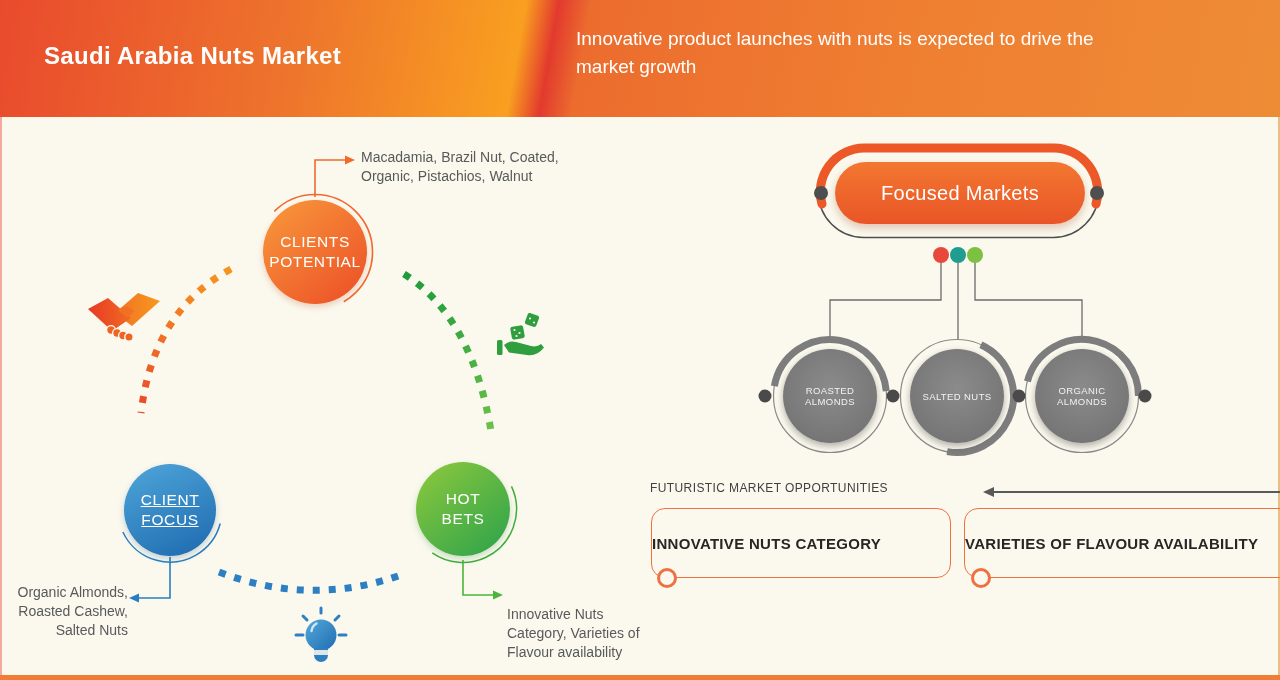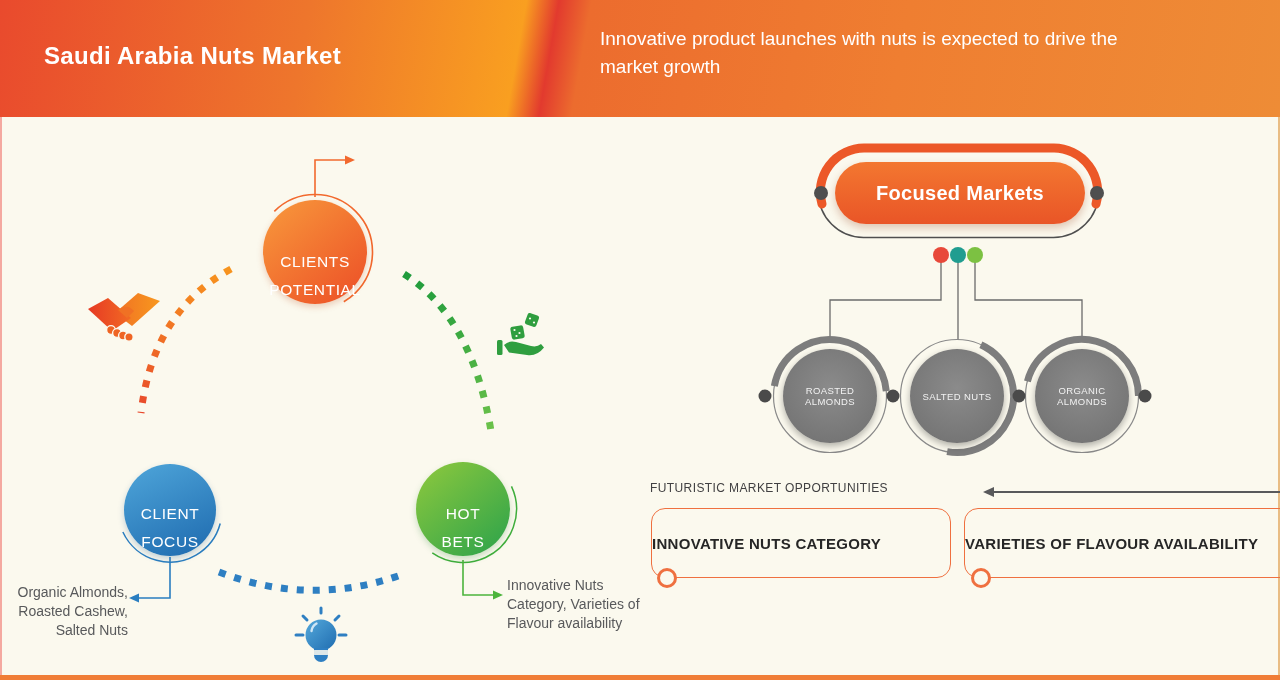--- a/index.html
+++ b/index.html
@@ -13,55 +13,55 @@
     background:linear-gradient(100deg,
       #e94a2d 0%, #ee762c 24%, #f99f20 40.5%,
       #e23a2e 43%, #ec6c2e 45.5%, #ef7e31 70%, #ee8c36 100%);
   }
   .header-title{
     position:absolute;left:44px;top:42px;color:#fff;
     font-size:24px;font-weight:700;letter-spacing:.3px;
   }
   .header-subtitle{
     position:absolute;left:576px;top:25px;width:660px;color:#fff;
-    font-size:19px;line-height:28px;font-weight:400;white-space:pre-line;margin-left:24px;
+    font-size:19px;line-height:28px;font-weight:400;white-space:pre-line;
   }
   
   .edge{position:absolute;}
   .edge-left{left:0;top:117px;width:2px;height:559px;background:#f4a9a0;}
   .edge-right{right:0;top:117px;width:2px;height:559px;background:#e9bd84;}
   .edge-bottom{left:0;bottom:0;width:1280px;height:5px;background:#f07d36;}
   
   .overlay{position:absolute;left:0;top:0;width:1280px;height:680px;pointer-events:none;}
   
   .node{
-    position:absolute;border-radius:50%;display:flex;align-items:flex-end;justify-content:center;
+    position:absolute;border-radius:50%;display:flex;align-items:center;justify-content:center;
     color:#fff;text-align:center;white-space:pre-line;
-    font-size:15.5px;line-height:28px;letter-spacing:.6px;font-weight:400;
+    font-size:15.5px;line-height:20px;letter-spacing:.6px;font-weight:400;
   }
   .node-cp{left:263px;top:200px;width:104px;height:104px;
     background:linear-gradient(140deg,#f89a3c,#ec4d26);box-shadow:0 3px 6px rgba(190,80,30,.25);}
   .node-cf{left:124px;top:464px;width:92px;height:92px;
-    background:linear-gradient(155deg,#4fa6da,#1d69ae);box-shadow:0 3px 6px rgba(30,90,150,.25);}
+    background:linear-gradient(155deg,#4fa6da,#1d69ae);box-shadow:0 3px 6px rgba(30,90,150,.25);text-decoration:underline;}
   .node-hb{left:416px;top:462px;width:94px;height:94px;
     background:linear-gradient(140deg,#8fc93d,#2aa24b);box-shadow:0 3px 6px rgba(50,140,60,.25);}
   .annotation{
     position:absolute;color:#58595b;font-size:14px;line-height:19px;white-space:pre-line;
   }
   .ann-cp{left:361px;top:148px;width:220px;}
   .ann-cf{left:8px;top:583px;width:120px;text-align:right;}
-  .ann-hb{left:507px;top:576px;width:150px;}
+  .ann-hb{left:507px;top:605px;width:150px;}
   .icon{position:absolute;}
   
   .pill{
     position:absolute;left:835px;top:162px;width:250px;height:62px;border-radius:31px;
     background:linear-gradient(180deg,#f37730,#e95527);
     box-shadow:0 4px 8px rgba(150,60,20,.28);
     display:flex;align-items:center;justify-content:center;
-    color:#fff;font-size:20px;font-weight:700;letter-spacing:.3px;
+    color:#fff;font-size:20px;font-weight:400;letter-spacing:.3px;
   }
   .fm-dot{position:absolute;top:247px;width:16px;height:16px;border-radius:50%;}
   .gray-node{
     position:absolute;top:349px;width:94px;height:94px;border-radius:50%;
     background:radial-gradient(circle at 50% 42%,#8b8b8b,#747474 80%);
     box-shadow:0 3px 7px rgba(0,0,0,.3);
     display:flex;align-items:center;justify-content:center;text-align:center;
     color:#f2f2f2;font-size:9.5px;letter-spacing:.4px;
   }
   
@@ -145,20 +145,22 @@
     <circle cx="1145" cy="396" r="6.5" fill="#4a4a4a"></circle>
 
     <path d="M1280,492 L992,492" stroke="#58595b" stroke-width="2"></path>
     <polygon points="983,492 994,487 994,497" fill="#58595b"></polygon>
   </svg>
 
   <div class="node node-cp">
     <span>CLIENTS
 POTENTIAL</span>
   </div>
+  <div class="annotation ann-cp">Macadamia, Brazil Nut, Coated,
+Organic, Pistachios, Walnut</div>
 
   <div class="node node-cf">
     <span>CLIENT
 FOCUS</span>
   </div>
   <div class="annotation ann-cf">Organic Almonds,
 Roasted Cashew,
 Salted Nuts</div>
 
   <div class="node node-hb">

